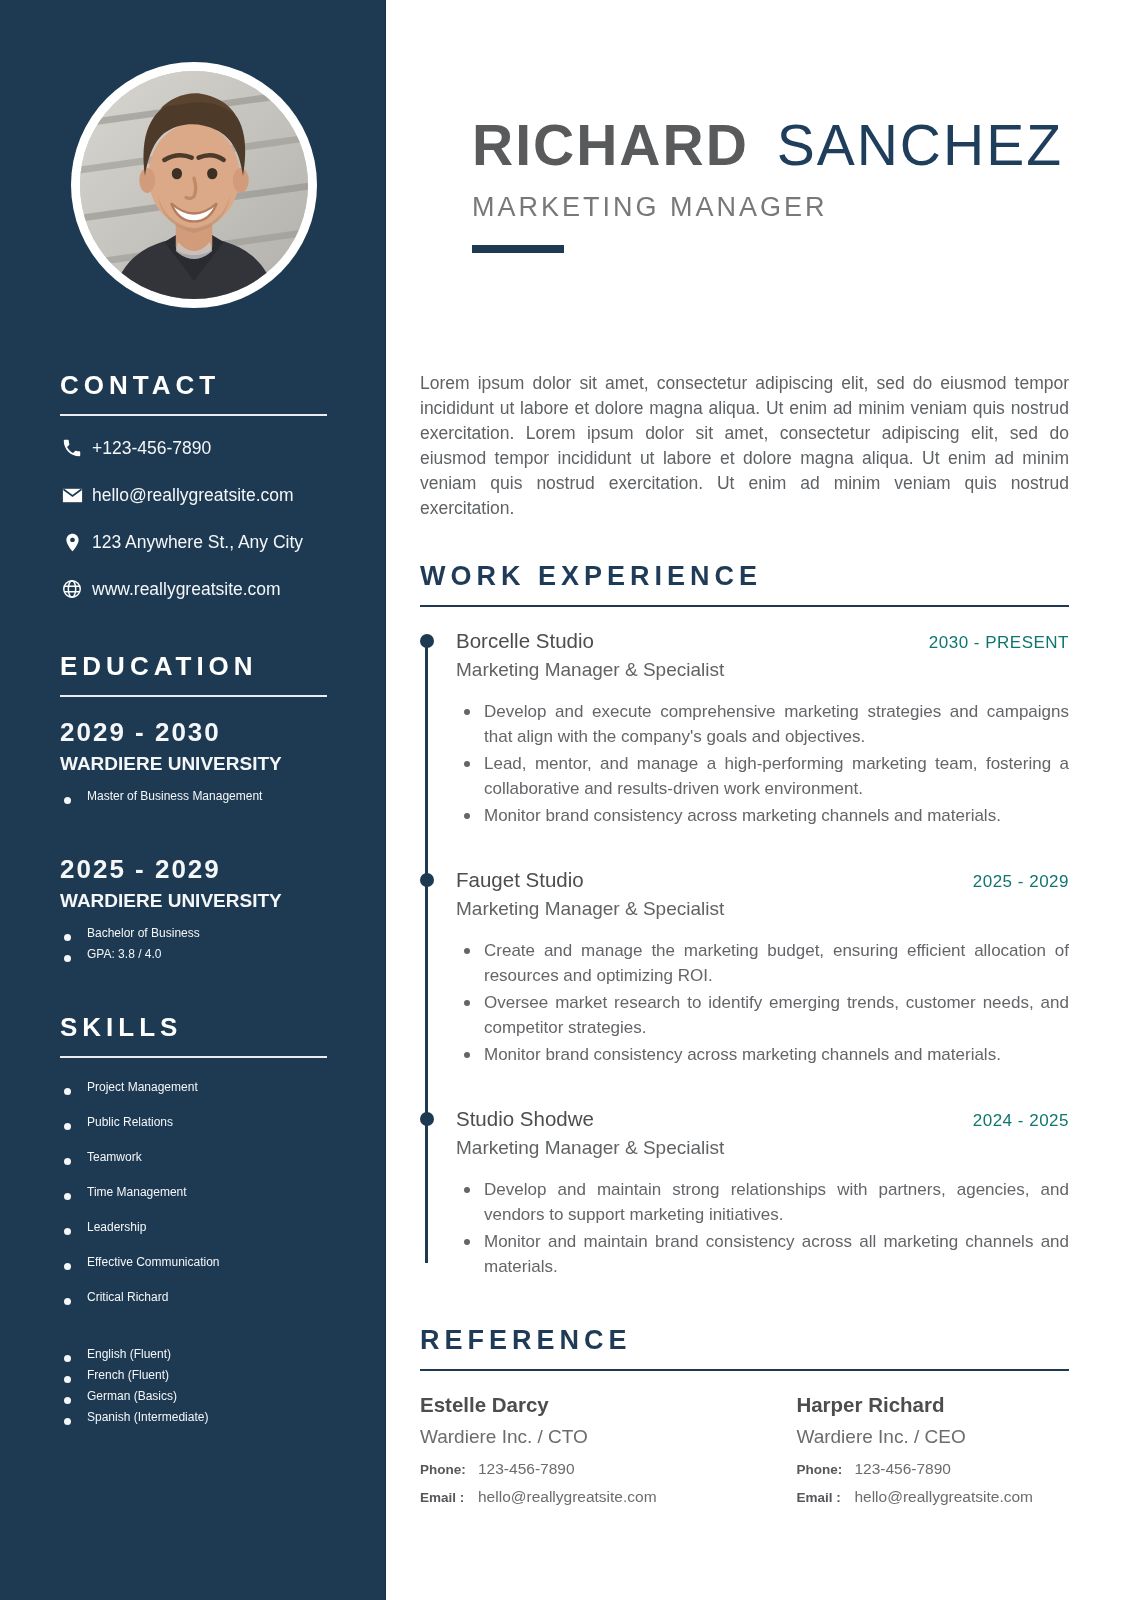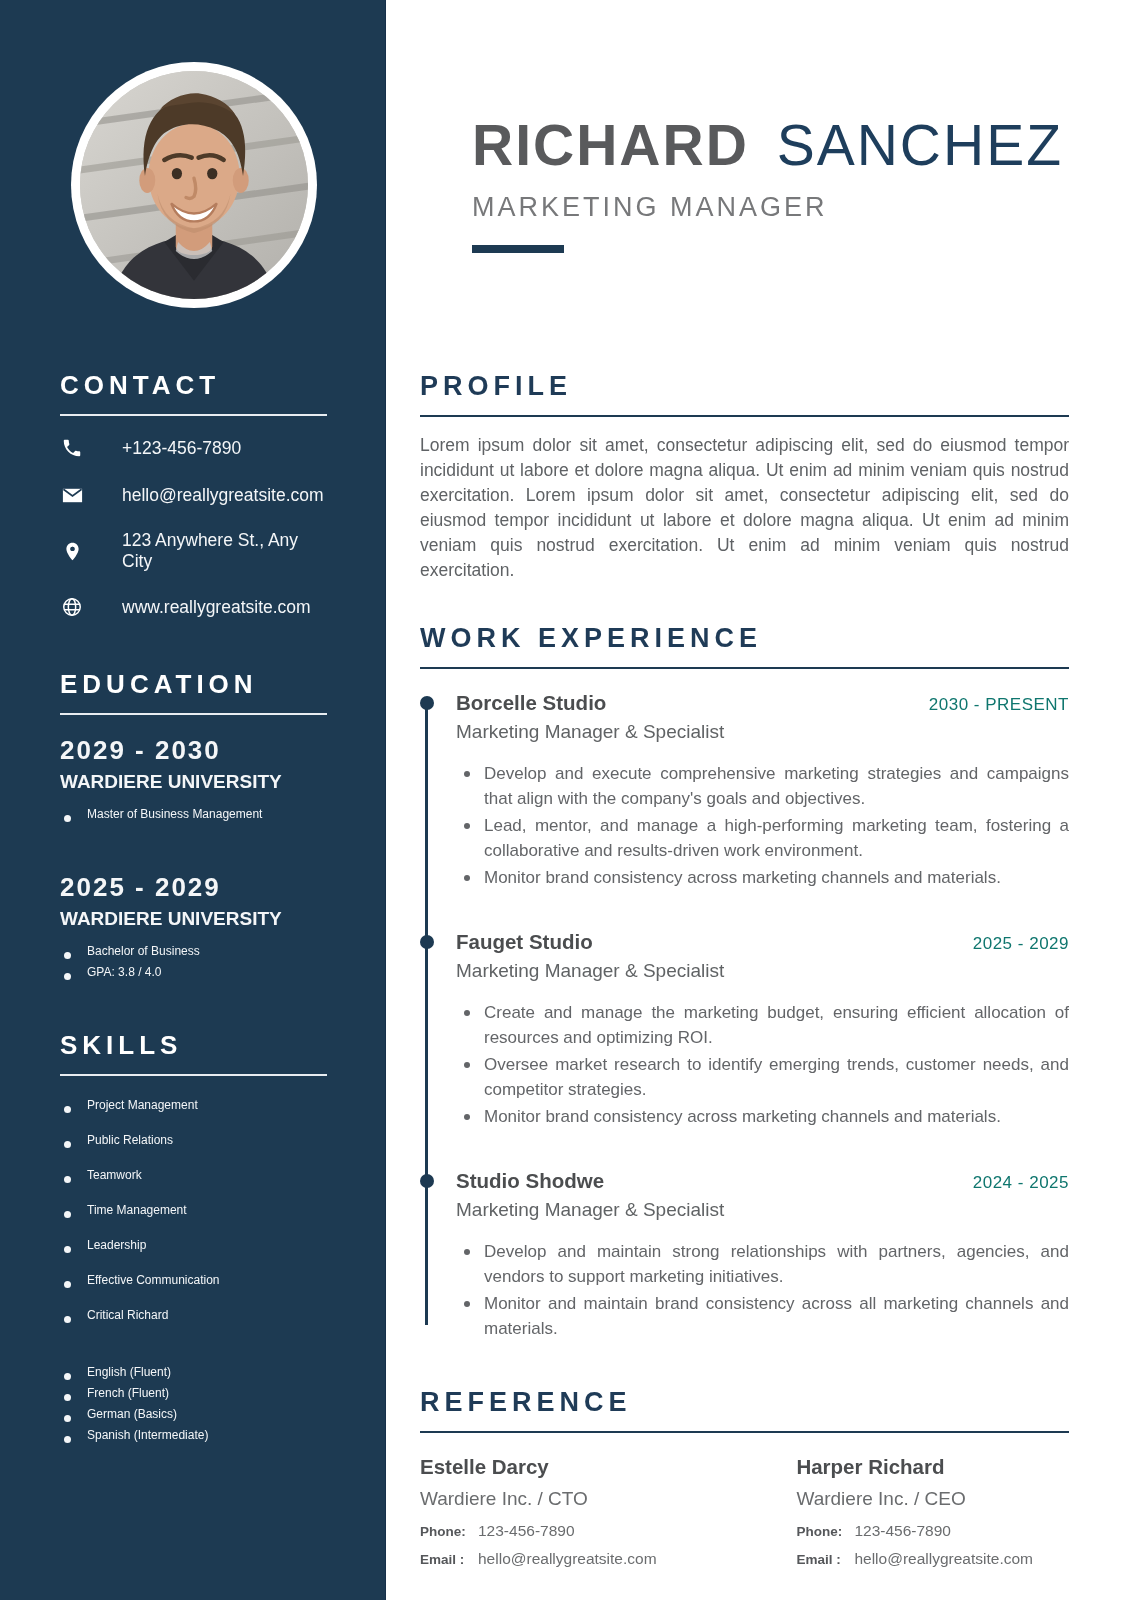--- a/index.html
+++ b/index.html
@@ -8,21 +8,21 @@
   .page { width:1131px; height:1600px; display:flex; overflow:hidden; background:#ffffff; }
 
   
   .sidebar { width:386px; height:100%; background:#1d3a52; color:#f4f6f8; flex-shrink:0; padding:62px 58px 0 60px; border-right:1px solid #16304a; }
   .photo-wrap { width:246px; height:246px; margin:0 auto; border-radius:50%; background:#ffffff; padding:9px; }
   .photo { width:100%; height:100%; border-radius:50%; overflow:hidden; background:#c9c7c2; }
   .photo svg { display:block; width:100%; height:100%; }
 
   .s-section { margin-top:62px; }
   .s-heading { font-size:26px; font-weight:bold; letter-spacing:5px; color:#ffffff; padding-bottom:13px; border-bottom:2px solid #e8edf1; margin-bottom:20px; }
-  .contact-item { display:flex; align-items:center; gap:38px; margin-bottom:23px; }
+  .contact-item { display:flex; align-items:center; gap:8px; margin-bottom:23px; }
   .contact-item .cicon { width:24px; height:24px; flex-shrink:0; display:flex; align-items:center; justify-content:center; }
   .contact-item .ctext { font-size:17.5px; color:#f4f6f8; }
 
   .edu-entry { margin-bottom:48px; }
   .edu-years { font-size:26px; font-weight:bold; letter-spacing:2px; }
   .edu-school { font-size:19px; font-weight:bold; margin-top:5px; }
   ul.s-list { list-style:none; margin-top:12px; }
   ul.s-list li { position:relative; padding-left:27px; font-size:12px; line-height:19px; margin-bottom:7px; }
   ul.s-list li::before { content:""; position:absolute; left:4px; top:10px; width:7px; height:7px; border-radius:50%; background:#f4f6f8; }
   ul.s-list.spread li { margin-bottom:16px; }
@@ -43,21 +43,21 @@
   .profile-section { margin-top:118px; }
   .profile-text { margin-top:16px; font-size:17.5px; line-height:25px; color:#5f6265; text-align:justify; }
 
   .work-section { margin-top:40px; }
   .jobs { position:relative; margin-top:22px; padding-left:36px; }
   .jobs::before { content:""; position:absolute; left:5px; top:14px; bottom:16px; width:2.5px; background:#1d3a52; }
   .job { position:relative; margin-bottom:40px; }
   .job:last-child { margin-bottom:12px; }
   .job::before { content:""; position:absolute; left:-36.5px; top:5px; width:14px; height:14px; border-radius:50%; background:#1d3a52; }
   .job-head { display:flex; justify-content:space-between; align-items:baseline; }
-  .job-company { font-size:20.5px; font-weight:bold; color:#4b4d4f; }
+  .job-company { font-size:20.5px; font-weight:normal; color:#4b4d4f; }
   .job-dates { font-size:17px; color:#0f766e; letter-spacing:0.5px; }
   .job-role { font-size:19px; color:#606365; margin-top:6px; }
   ul.j-list { list-style:none; margin-top:18px; }
   ul.j-list li { position:relative; padding-left:28px; font-size:17px; line-height:25px; color:#636568; text-align:justify; margin-bottom:2px; }
   ul.j-list li::before { content:""; position:absolute; left:8px; top:10px; width:6px; height:6px; border-radius:50%; background:#636568; }
 
   .ref-section { margin-top:46px; }
   .ref-grid { display:grid; grid-template-columns:58% 42%; margin-top:22px; }
   .ref-name { font-size:20.5px; font-weight:bold; color:#4b4d4f; }
   .ref-company { font-size:19px; color:#6a6c6e; margin-top:9px; }
@@ -214,23 +214,20 @@
     <div class="name-block">
       <div class="name">
         <span class="first">RICHARD</span>
         <span class="last">SANCHEZ</span>
       </div>
       <div class="job-title">MARKETING MANAGER</div>
       <div class="title-bar"></div>
     </div>
 
     <section class="m-section profile-section">
-      <div class="m-heading-row">
-        <span class="m-heading">PROFILE</span>
-      </div>
       <p class="profile-text">Lorem ipsum dolor sit amet, consectetur adipiscing elit, sed do eiusmod tempor incididunt ut labore et dolore magna aliqua. Ut enim ad minim veniam quis nostrud exercitation. Lorem ipsum dolor sit amet, consectetur adipiscing elit, sed do eiusmod tempor incididunt ut labore et dolore magna aliqua. Ut enim ad minim veniam quis nostrud exercitation. Ut enim ad minim veniam quis nostrud exercitation.</p>
     </section>
 
     <section class="m-section work-section">
       <div class="m-heading-row">
         <span class="m-heading">WORK EXPERIENCE</span>
       </div>
 
       <div class="jobs">
 

